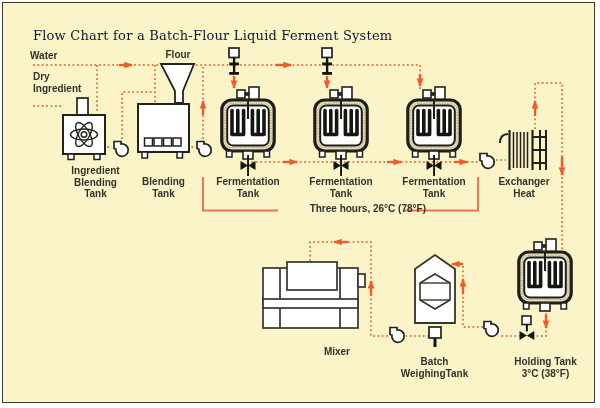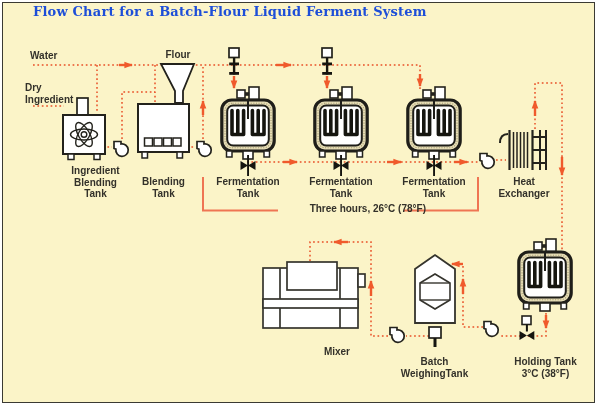--- a/index.html
+++ b/index.html
@@ -1,22 +1,22 @@
 <!DOCTYPE html>
 <html><head>
 <meta charset="utf-8">
 <style>
   html,body{margin:0;padding:0;background:#ffffff;}
   .frame{position:relative;width:600px;height:408px;background:#ffffff;overflow:hidden;
          font-family:"Liberation Sans",sans-serif;}
   .board{position:absolute;left:2px;top:2px;width:593px;height:401px;
          background:#FBF4C8;border:1.5px solid #3B3A33;box-sizing:border-box;}
   .layer{position:absolute;left:0;top:0;}
-  .title{position:absolute;left:33px;top:4px;font-family:"DejaVu Serif","Liberation Serif",serif;
-         font-weight:bold;font-size:13px;color:#1d4ed8;letter-spacing:.2px;z-index:3;}
+  .title{position:absolute;left:33px;top:28px;font-family:"DejaVu Serif","Liberation Serif",serif;
+         font-weight:normal;font-size:13px;color:#0f172a;letter-spacing:.2px;z-index:3;}
   .lbl{position:absolute;font-weight:bold;font-size:10px;line-height:11.5px;color:#33312A;
        text-align:center;z-index:3;}
   .lbl.left{text-align:left;}
   .note{font-size:10px;text-align:right;}
   .arrow{marker-end:url(#ah);}
 </style>
 </head>
 <body>
 
 <div class="frame">
@@ -191,21 +191,21 @@
       <path class="arrow" d="M463,294 L463,279"></path>
       <path class="arrow" d="M463,264 L452,264"></path>
       <path class="arrow" d="M371,296 L371,281"></path>
       <path class="arrow" d="M348,242 L334,242"></path>
     </g>
   </svg>
 
   <div class="lbl left" style="left:30px;top:50px;width:60px;">
     <span>Water</span>
   </div>
-  <div class="lbl left" style="left:25px;top:71px;width:80px;margin-top:11px;">
+  <div class="lbl left" style="left:33px;top:71px;width:80px;">
     <div>Dry</div>
     <div>Ingredient</div>
   </div>
   <div class="lbl" style="left:156px;top:49px;width:44px;">
     <span>Flour</span>
   </div>
 
   <div class="lbl" style="left:48px;top:165px;width:95px;">
     <div>Ingredient</div>
     <div>Blending</div>
@@ -221,22 +221,22 @@
   </div>
   <div class="lbl" style="left:296px;top:176px;width:90px;">
     <div>Fermentation</div>
     <div>Tank</div>
   </div>
   <div class="lbl" style="left:389px;top:176px;width:90px;">
     <div>Fermentation</div>
     <div>Tank</div>
   </div>
   <div class="lbl" style="left:481px;top:176px;width:86px;">
+    <div>Exchanger</div>
     <div>Heat</div>
-    <div>Exchanger</div>
   </div>
 
   <div class="lbl note" style="left:256px;top:203px;width:170px;">
     <span>Three hours, 26°C (78°F)</span>
   </div>
 
   <div class="lbl" style="left:270px;top:346px;width:80px;text-align:right;">
     <div>Mixer</div>
   </div>
   <div class="lbl" style="left:387px;top:356px;width:95px;">

